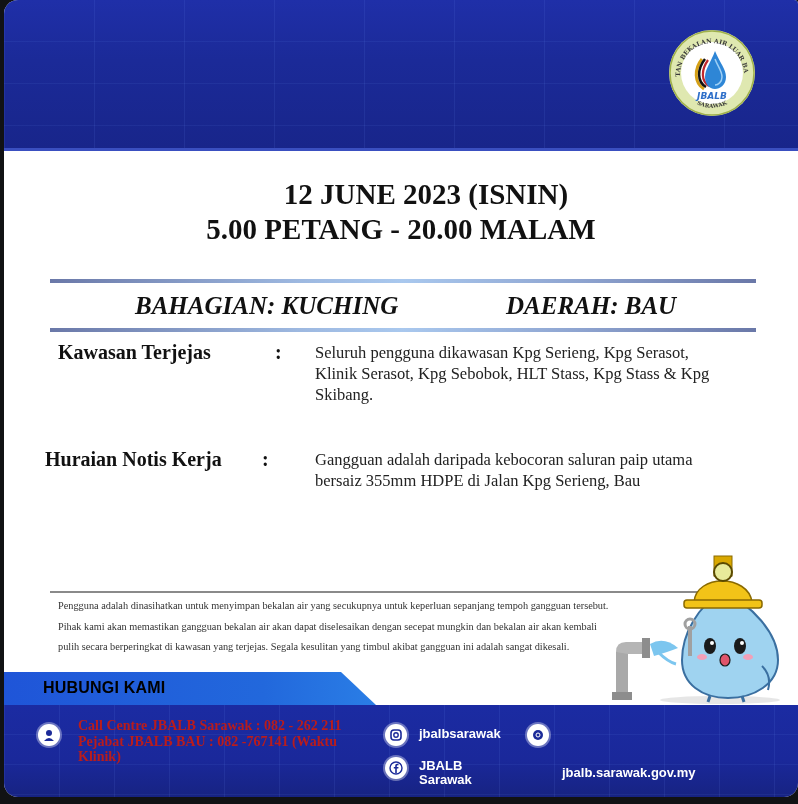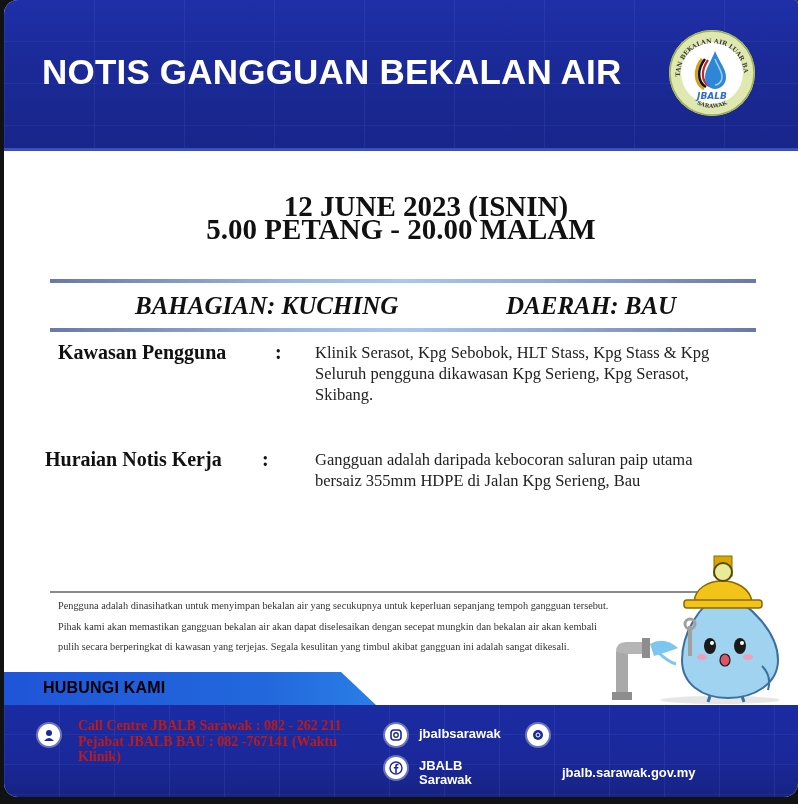--- a/index.html
+++ b/index.html
@@ -35,21 +35,21 @@
     }
     .logo {
       position: absolute; left: 664px; top: 29px; width: 88px; height: 88px;
     }
     
     .date-block {
       position: absolute; left: 0; width: 794px; top: 172px; text-align: center;
       font-family: "Liberation Serif", serif; font-weight: bold; color: #111;
     }
     .date-line { position: absolute; left: 0; width: 794px; font-size: 29px; line-height: 36px; }
-    .date-line.l1 { top: 16px; padding-left: 50px; box-sizing: border-box; }
+    .date-line.l1 { top: 4px; padding-left: 50px; box-sizing: border-box; }
     .date-line.l2 { top: 39px; }
     .rule {
       position: absolute; left: 46px; width: 706px; height: 4px;
       background: linear-gradient(90deg, #6a78a8 0%, #9db8e0 35%, #a9c8ee 50%, #8ea4d0 75%, #6a78a8 100%);
     }
     .region {
       position: absolute; top: 292px; font-family: "Liberation Serif", serif;
       font-weight: bold; font-size: 25px; color: #111; white-space: nowrap; font-style: italic;
     }
     
@@ -106,21 +106,20 @@
       position: absolute; color: #fff; font-weight: bold; font-size: 13px; line-height: 14px;
     }
   </style>
 </head>
 <body>
 
 <div class="poster">
 
   <div class="header">
     <div class="grid"></div>
-    <h1 class="title">NOTIS GANGGUAN BEKALAN AIR</h1>
     <svg class="logo" viewBox="0 0 88 88">
       <defs>
         <path id="arcTop" d="M 12 46 A 32 32 0 0 1 76 46"></path>
         <path id="arcBot" d="M 22 70 A 32 32 0 0 0 66 70"></path>
       </defs>
       <circle cx="44" cy="44" r="43" fill="#dfe8b0"></circle>
       <circle cx="44" cy="44" r="42" fill="none" stroke="#9fb04a" stroke-width="1.5"></circle>
       <circle cx="44" cy="44" r="31" fill="#ffffff"></circle>
       <text font-size="6.2" font-weight="bold" fill="#3a3a3a" font-family="DejaVu Serif, serif">
         <textPath href="#arcTop" startOffset="50%" text-anchor="middle">JABATAN BEKALAN AIR LUAR BANDAR</textPath>
@@ -140,25 +139,25 @@
   <div class="date-block">
     <div class="date-line l1">12 JUNE 2023 (ISNIN)</div>
     <div class="date-line l2">5.00 PETANG - 20.00 MALAM</div>
   </div>
 
   <div class="rule" style="top:279px"></div>
   <div class="region" style="left:131px">BAHAGIAN: KUCHING</div>
   <div class="region" style="left:502px">DAERAH: BAU</div>
   <div class="rule" style="top:328px"></div>
 
-  <div class="label" style="left:54px; top:341px">Kawasan Pengguna</div>
+  <div class="label" style="left:54px; top:341px">Kawasan Terjejas</div>
   <div class="colon" style="left:271px; top:341px">:</div>
   <div class="value" style="top:342px">
+    <div>Seluruh pengguna dikawasan Kpg Serieng, Kpg Serasot,</div>
     <div>Klinik Serasot, Kpg Sebobok, HLT Stass, Kpg Stass &amp; Kpg</div>
-    <div>Seluruh pengguna dikawasan Kpg Serieng, Kpg Serasot,</div>
     <div>Skibang.</div>
   </div>
 
   <div class="label" style="left:41px; top:448px">Huraian Notis Kerja</div>
   <div class="colon" style="left:258px; top:448px">:</div>
   <div class="value" style="top:449px">
     <div>Gangguan adalah daripada kebocoran saluran paip utama</div>
     <div>bersaiz 355mm HDPE di Jalan Kpg Serieng, Bau</div>
   </div>
 

